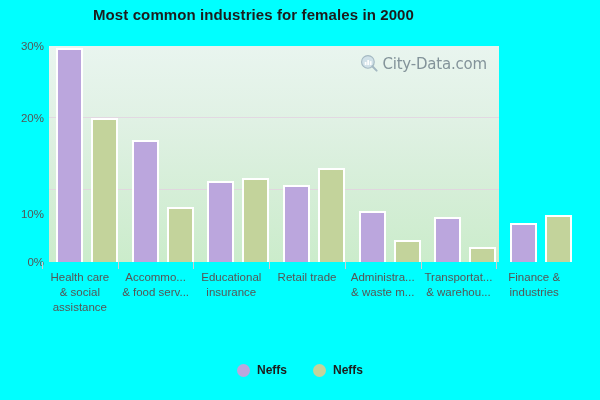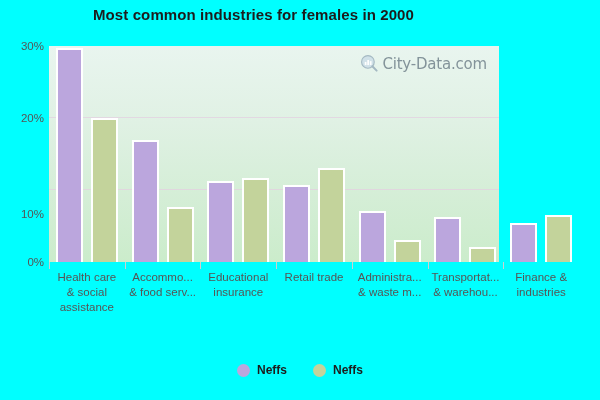--- a/index.html
+++ b/index.html
@@ -85,21 +85,21 @@
     box-sizing: border-box;
     border: 2px solid #ffffff;
     border-bottom: none;
   }
   .bar.neffs { background: #bba6dd; }
   .bar.ohio  { background: #c3d39b; }
 
   
   #x-axis {
     position: absolute;
-    left: 49px;
+    left: 42px;
     top: 264px;
     width: 530px;
     height: 66px;
     display: flex;
     flex-direction: row;
   }
   .x-cat {
     flex: 1 1 0;
     position: relative;
     text-align: center;

